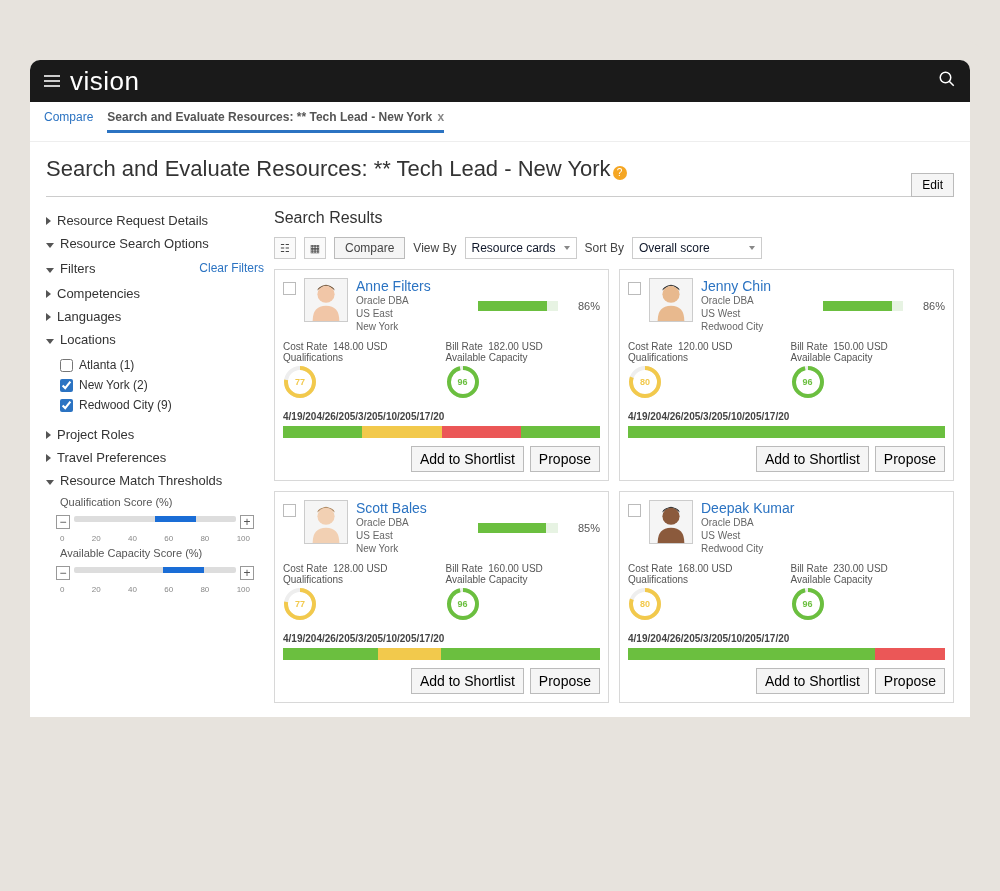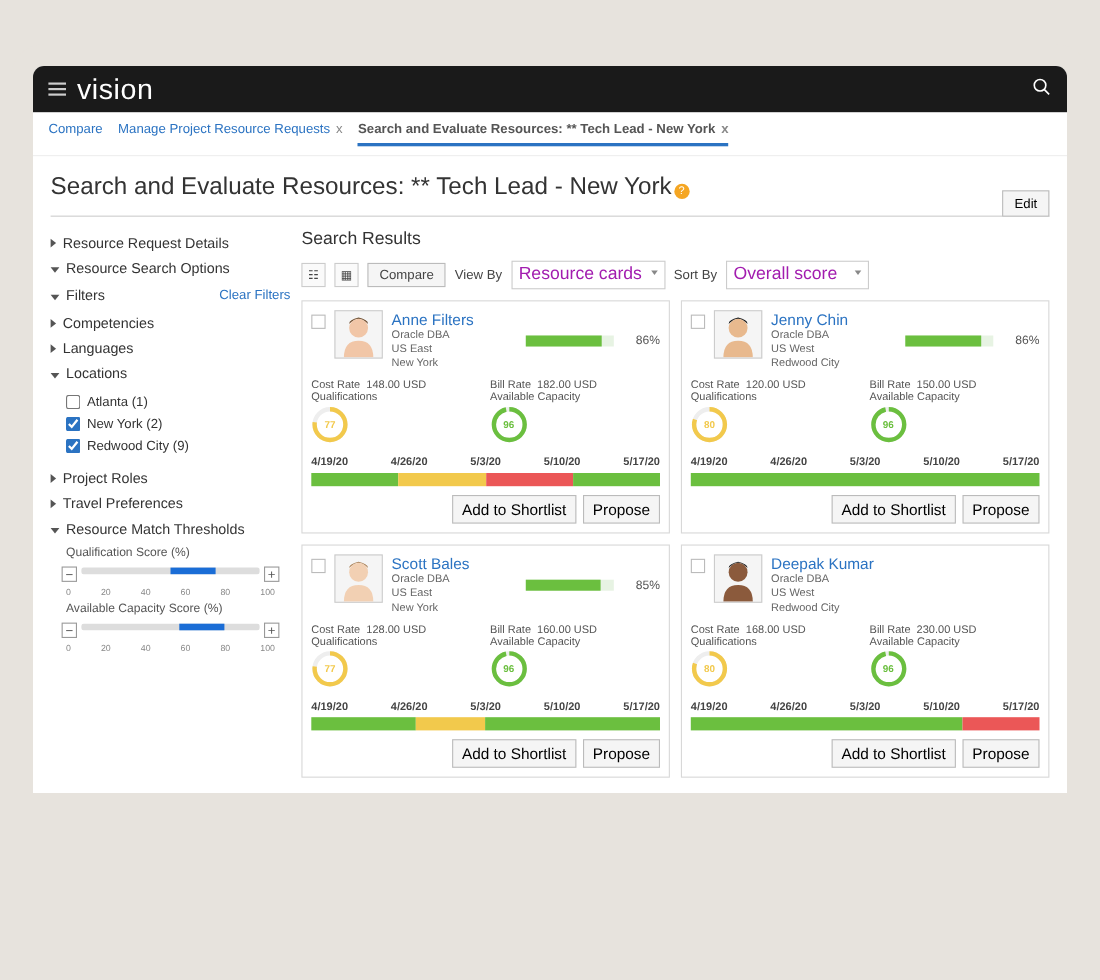--- a/index.html
+++ b/index.html
@@ -37,41 +37,41 @@
   .slider{position:relative;height:24px;flex:1}
   .track{position:absolute;top:6px;left:0;right:0;height:6px;background:#ddd;border-radius:2px}
   .fill{position:absolute;top:6px;height:6px;background:#1a6dd6}
   .ticks{display:flex;justify-content:space-between;font-size:8px;color:#888;padding:0 14px}
   .pm{width:14px;height:14px;border:1px solid #999;font-size:12px;display:flex;align-items:center;justify-content:center;color:#555;cursor:pointer}
   .main{flex:1;position:relative}
   .edit-btn{position:absolute;right:0;top:-36px;border:1px solid #bbb;background:#f5f5f5;padding:4px 10px;font-size:12px;cursor:pointer}
   .toolbar{display:flex;align-items:center;gap:8px;font-size:12px;color:#444;padding:4px 0 10px 0;flex-wrap:wrap}
   .toolbar .icon-btn{width:22px;height:22px;border:1px solid #ccc;display:flex;align-items:center;justify-content:center;cursor:pointer;background:#fafafa;font-size:11px}
   .toolbar .compare-btn{border:1px solid #bbb;padding:3px 10px;background:#f5f5f5;cursor:pointer}
-  .toolbar .sel{border:1px solid #ccc;background:#fff;padding:3px 20px 3px 6px;font-size:16px;color:#a21caf;position:relative;cursor:pointer}
+  .toolbar .sel{border:1px solid #ccc;background:#fff;padding:3px 20px 3px 6px;font-size:12px;color:#0f172a;position:relative;cursor:pointer}
   .toolbar .sel::after{content:"";position:absolute;right:6px;top:8px;border-left:3px solid transparent;border-right:3px solid transparent;border-top:4px solid #888}
   .cards{display:grid;grid-template-columns:1fr 1fr;gap:10px}
   .card{border:1px solid #d8d8d8;padding:8px;font-size:11px;color:#444}
   .card-top{display:flex;gap:8px}
   .sel-chk{width:13px;height:13px;border:1px solid #bbb;flex-shrink:0;margin-top:4px}
   .avatar{width:44px;height:44px;border:1px solid #ccc;background:#eee;flex-shrink:0;overflow:hidden}
   .avatar svg{width:100%;height:100%}
   .name{color:#2b73c2;font-size:14px;cursor:pointer}
   .meta{font-size:10px;color:#666;line-height:1.3}
   .scorebar-wrap{display:flex;align-items:center;gap:20px;margin-left:auto}
   .scorebar{width:80px;height:10px;background:#e7f3e3;position:relative}
   .scorefill{height:100%;background:#6bbf3f}
   .scorepct{font-size:11px;color:#555}
   .stats{display:flex;gap:8px;padding:8px 0;align-items:flex-end}
   .stat-col{flex:1;font-size:10px;color:#555}
   .stat-col .hdr{white-space:nowrap}
   .donut{width:34px;height:34px;position:relative;margin-top:2px}
   .donut svg{width:100%;height:100%;transform:rotate(-90deg)}
   .donut .txt{position:absolute;inset:0;display:flex;align-items:center;justify-content:center;font-size:9px;font-weight:bold}
-  .dates{display:flex;justify-content:space-between;font-size:10px;color:#444;font-weight:bold;padding:4px 0}
+  .dates{display:flex;font-size:10px;color:#444;font-weight:bold;padding:4px 0}
   .timeline{display:flex;height:12px}
   .seg{height:100%}
   .seg.g{background:#6bbf3f}
   .seg.y{background:#f2c94c}
   .seg.r{background:#eb5757}
   .card-foot{display:flex;justify-content:flex-end;gap:6px;padding-top:8px}
   .card-btn{border:1px solid #bbb;background:#f5f5f5;padding:4px 8px;font-size:14px;cursor:pointer}
   .sr-hdr{font-size:16px;color:#333;padding-bottom:6px}
 </style>
 </head>
@@ -91,21 +91,20 @@
     <div class="search-icon">
       <svg viewBox="0 0 24 24">
             <circle cx="10" cy="10" r="7"></circle>
             <line x1="15" y1="15" x2="21" y2="21"></line>
           </svg>
     </div>
   </div>
 
   <div class="breadcrumb">
     <span class="crumb">Compare</span>
-    <span class="crumb"><span>Manage Project Resource Requests</span> <span class="x">x</span></span>
     <span class="crumb active"><span>Search and Evaluate Resources: ** Tech Lead - New York</span> <span class="x">x</span></span>
   </div>
 
   <div class="page">
     <div class="title">
       <span>Search and Evaluate Resources: ** Tech Lead - New York</span><span class="help-icon">?</span>
     </div>
 
     <div class="body">
       <div class="sidebar">

